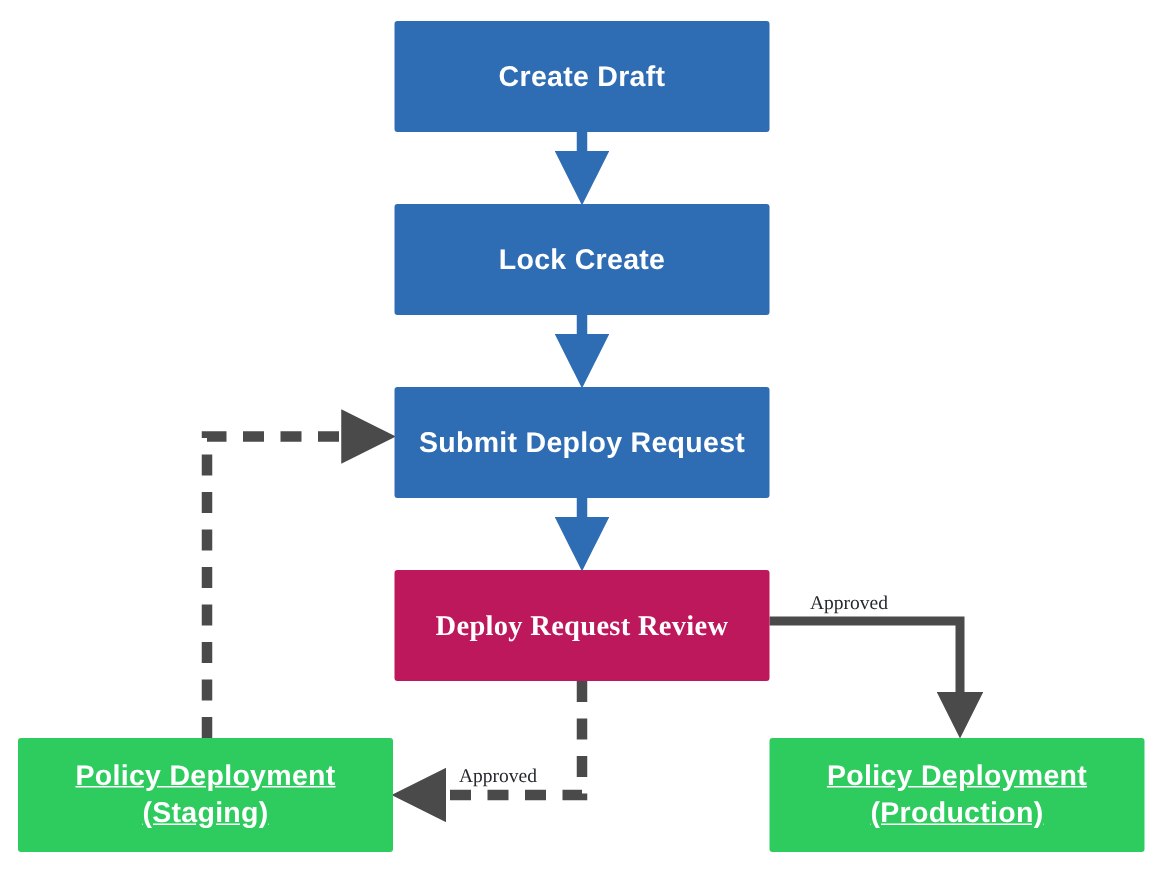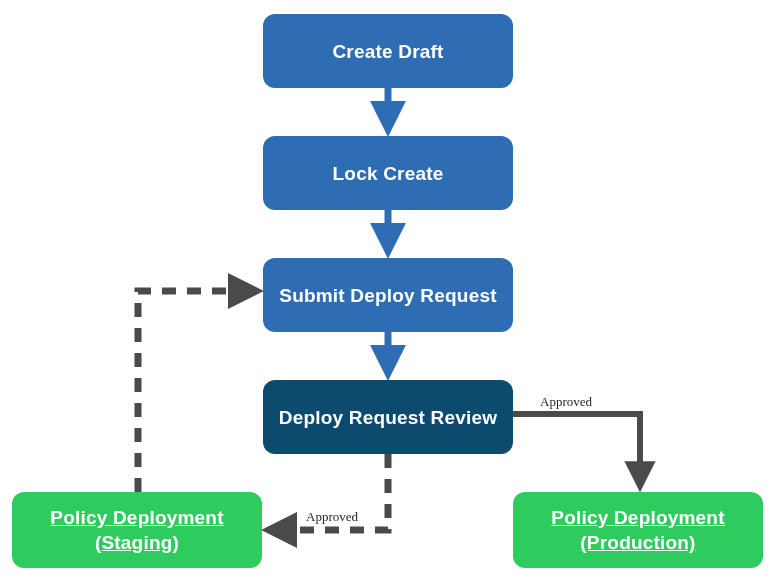--- a/index.html
+++ b/index.html
@@ -26,30 +26,30 @@
     height: 582px;
     pointer-events: none;
   }
   .node {
     position: absolute;
     box-sizing: border-box;
     display: flex;
     align-items: center;
     justify-content: center;
     text-align: center;
-    border-radius: 12px;
+    border-radius: 2px;
     color: #ffffff;
     font-weight: bold;
     font-size: 19px;
     line-height: 25px;
     letter-spacing: 0.2px;
     padding: 4px 8px;
   }
   .node-blue   { background: #2e6db4; }
-  .node-gray   { background: #0c4a6e; }
+  .node-gray   { background: #be185d; font-family: Liberation Serif, serif; }
   .node-green  { background: #2ecc5f; text-decoration: underline; }
 
   .node-create-draft {
     left: 263px; top: 14px; width: 250px; height: 74px;
   }
   .node-lock-draft {
     left: 263px; top: 136px; width: 250px; height: 74px;
   }
   .node-submit-deploy-request {
     left: 263px; top: 258px; width: 250px; height: 74px;

